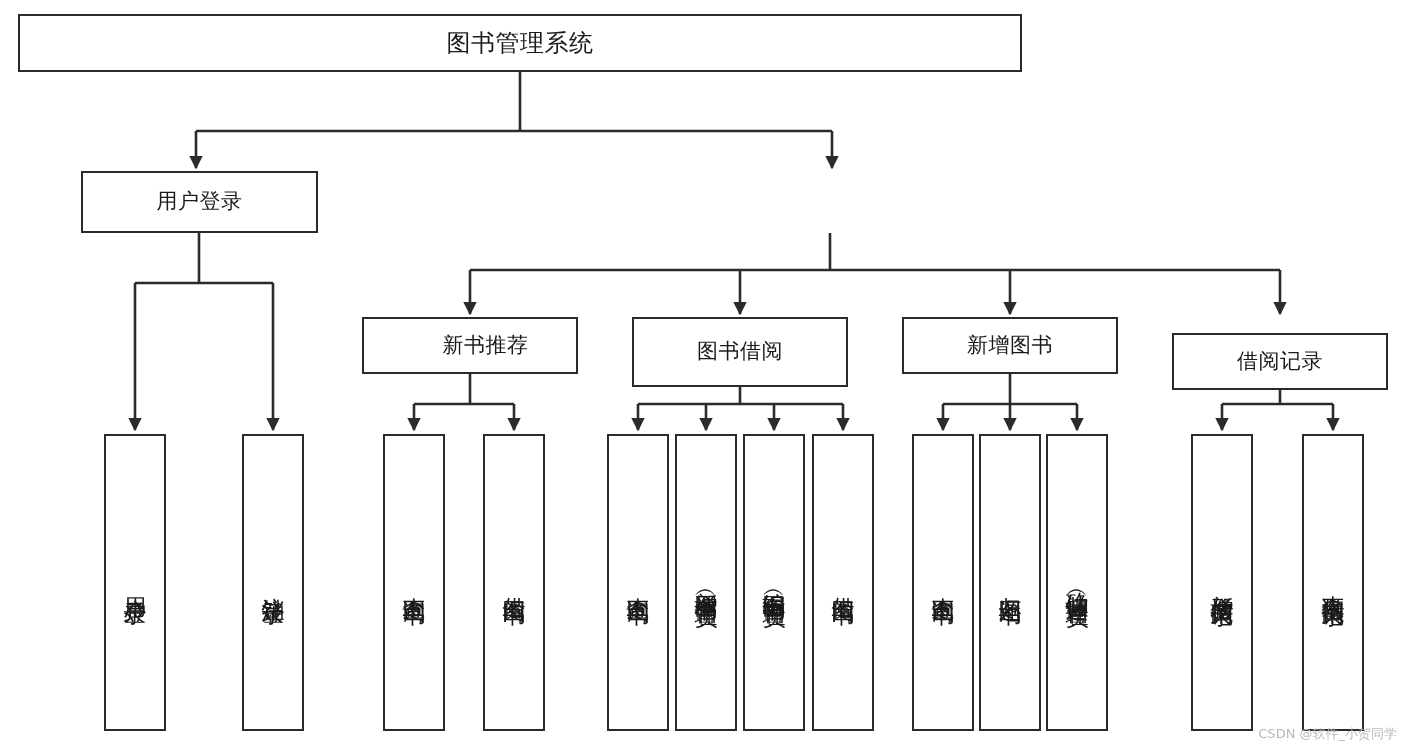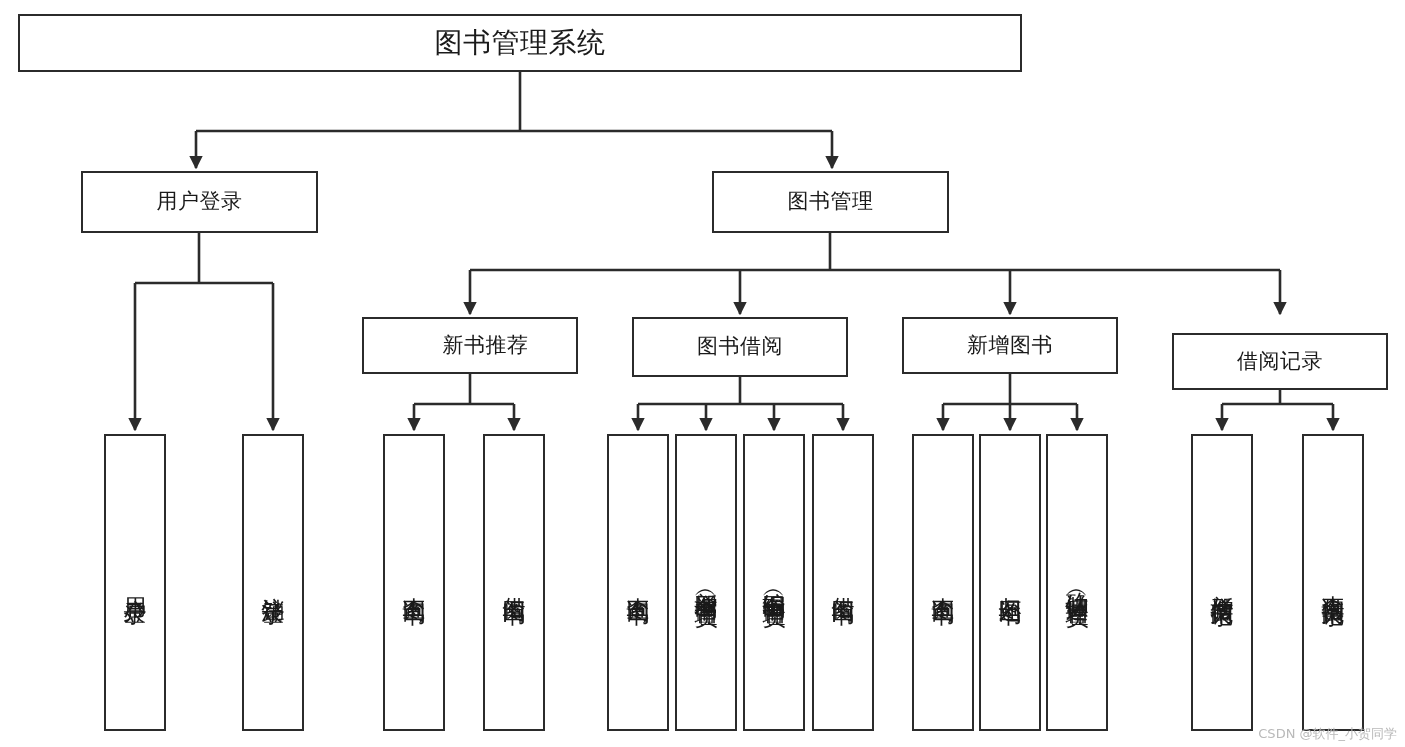--- a/index.html
+++ b/index.html
@@ -42,21 +42,21 @@
     text-align: center;
     letter-spacing: 0.5px;
   }
   
   .node.horiz .label {
     font-size: 21px;
     line-height: 1.1;
     white-space: nowrap;
   }
   .node.root .label {
-    font-size: 28px;
+    font-size: 24px;
   }
   
   .node.vert {
     align-items: center;
     justify-content: center;
   }
   .node.vert .label {
     writing-mode: vertical-rl;
     text-orientation: upright;
     font-size: 23px;
@@ -130,28 +130,25 @@
     </g>
   </svg>
 
   <div class="node horiz root" style="left:18px; top:14px; width:1004px; height:58px;">
     <span class="label">图书管理系统</span>
   </div>
 
   <div class="node horiz" style="left:81px; top:171px; width:237px; height:62px;">
     <span class="label">用户登录</span>
   </div>
-  <div class="node horiz" style="left:712px; top:171px; width:237px; height:62px;">
-    <span class="label">图书管理</span>
-  </div>
 
   <div class="node horiz" style="left:362px; top:317px; width:216px; height:57px;padding-left:31px;">
     <span class="label">新书推荐</span>
   </div>
-  <div class="node horiz" style="left:632px; top:317px; width:216px; height:60px;">
+  <div class="node horiz" style="left:632px; top:317px; width:216px; height:70px;">
     <span class="label">图书借阅</span>
   </div>
   <div class="node horiz" style="left:902px; top:317px; width:216px; height:57px;">
     <span class="label">新增图书</span>
   </div>
   <div class="node horiz" style="left:1172px; top:333px; width:216px; height:57px;">
     <span class="label">借阅记录</span>
   </div>
 
   <div class="node vert" style="left:104px; top:434px; width:62px; height:297px;">

